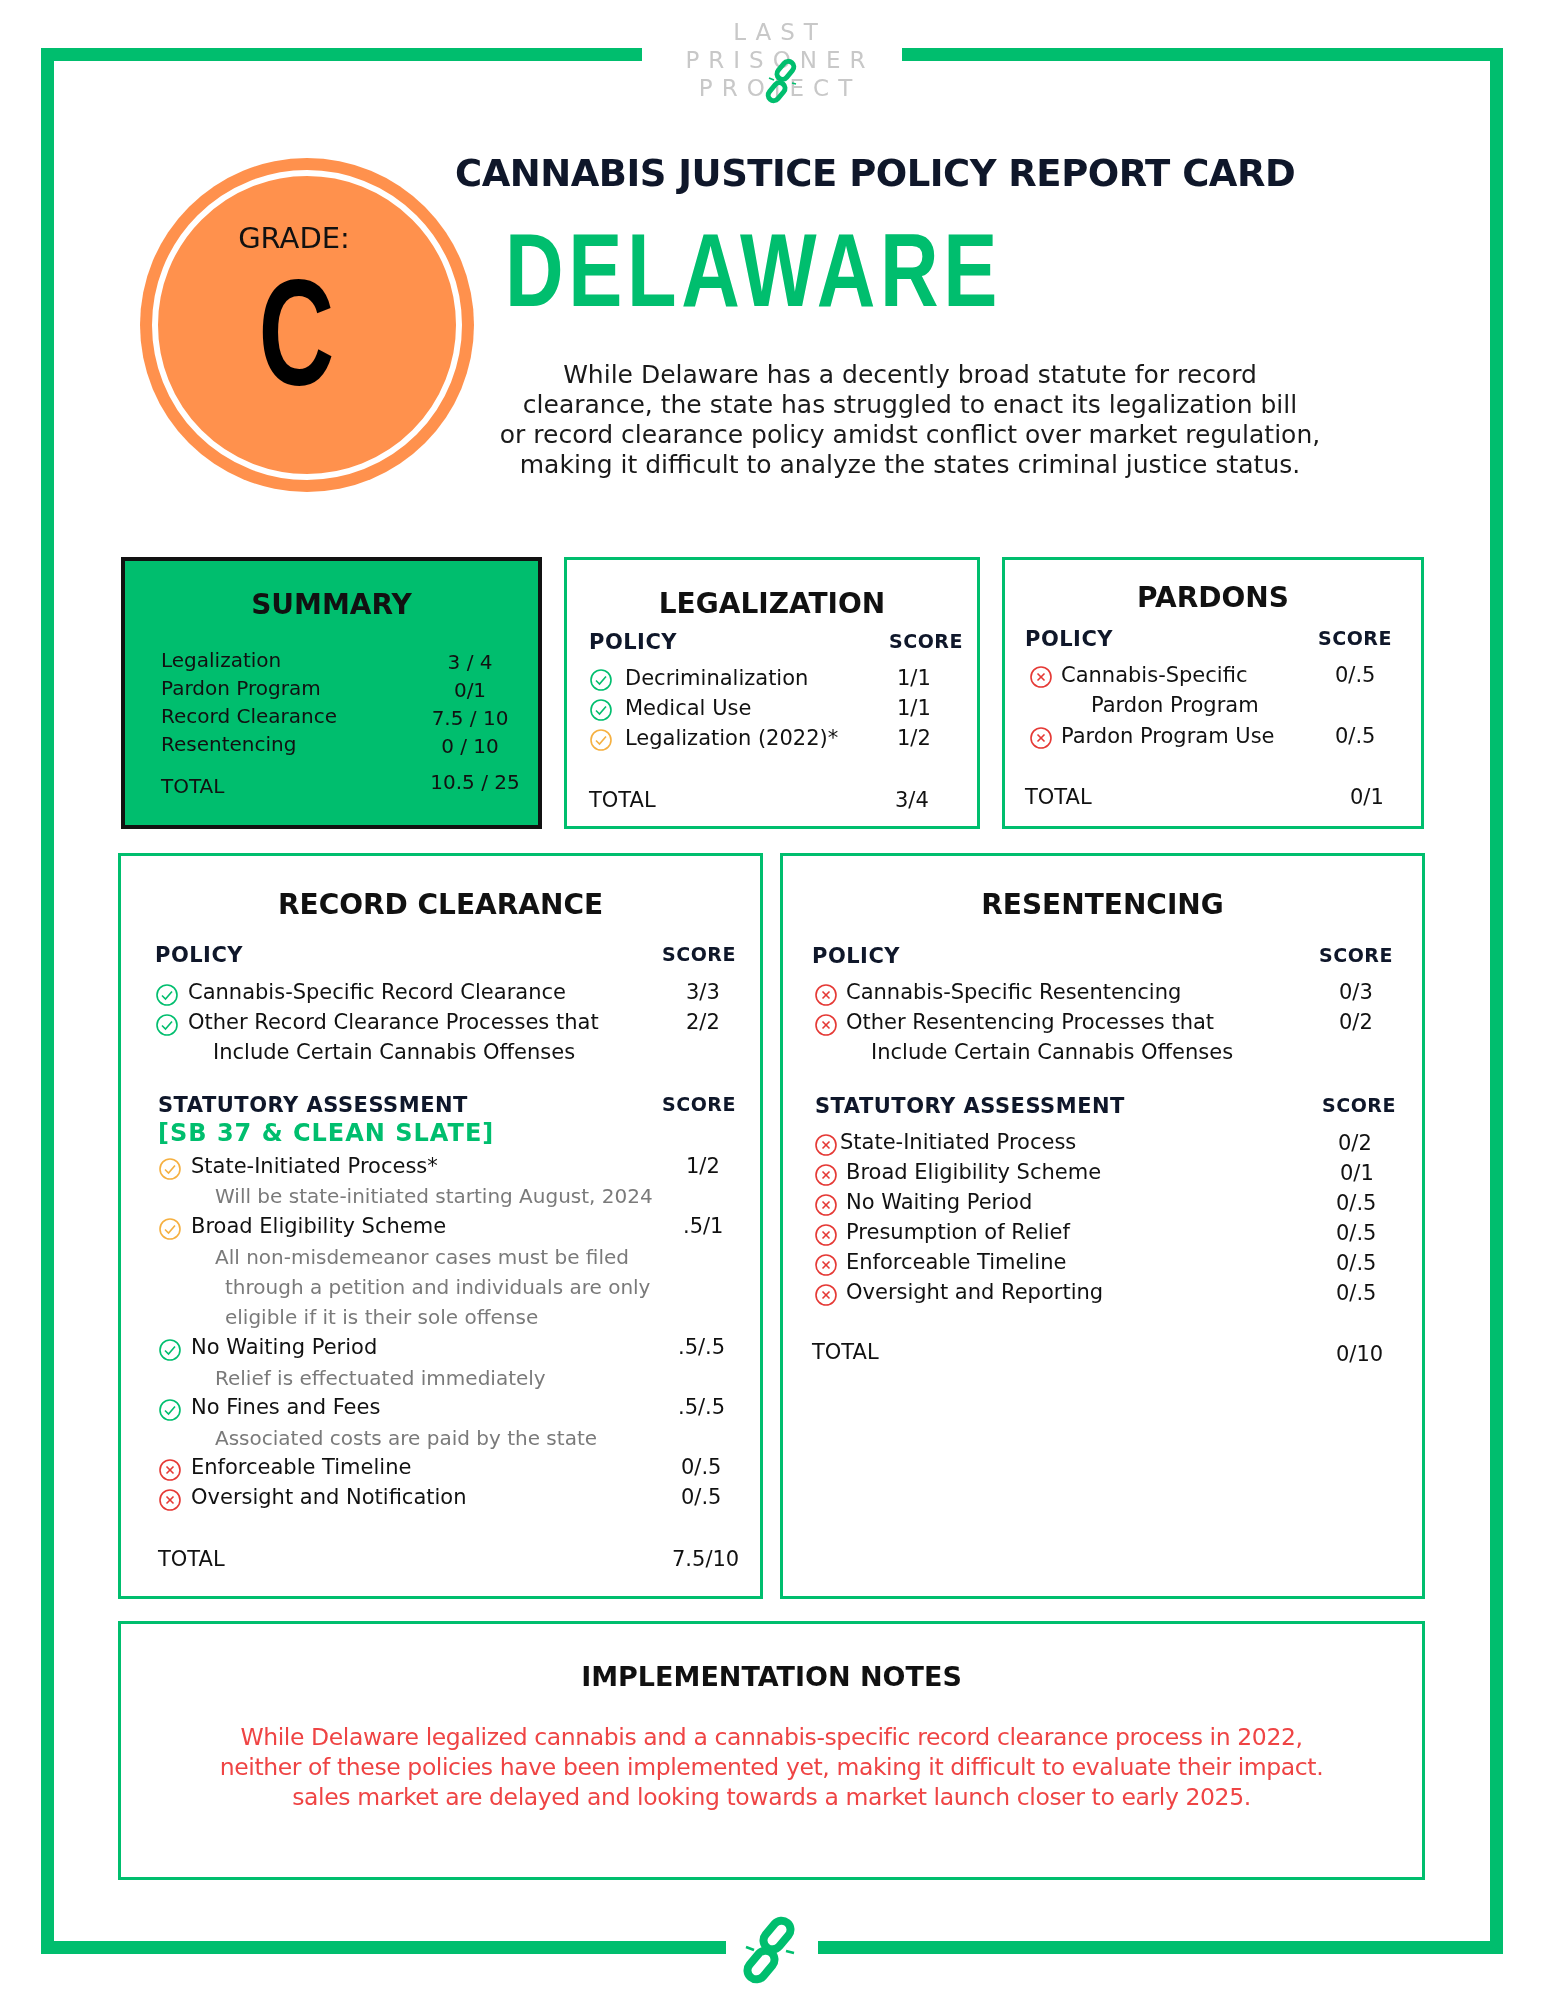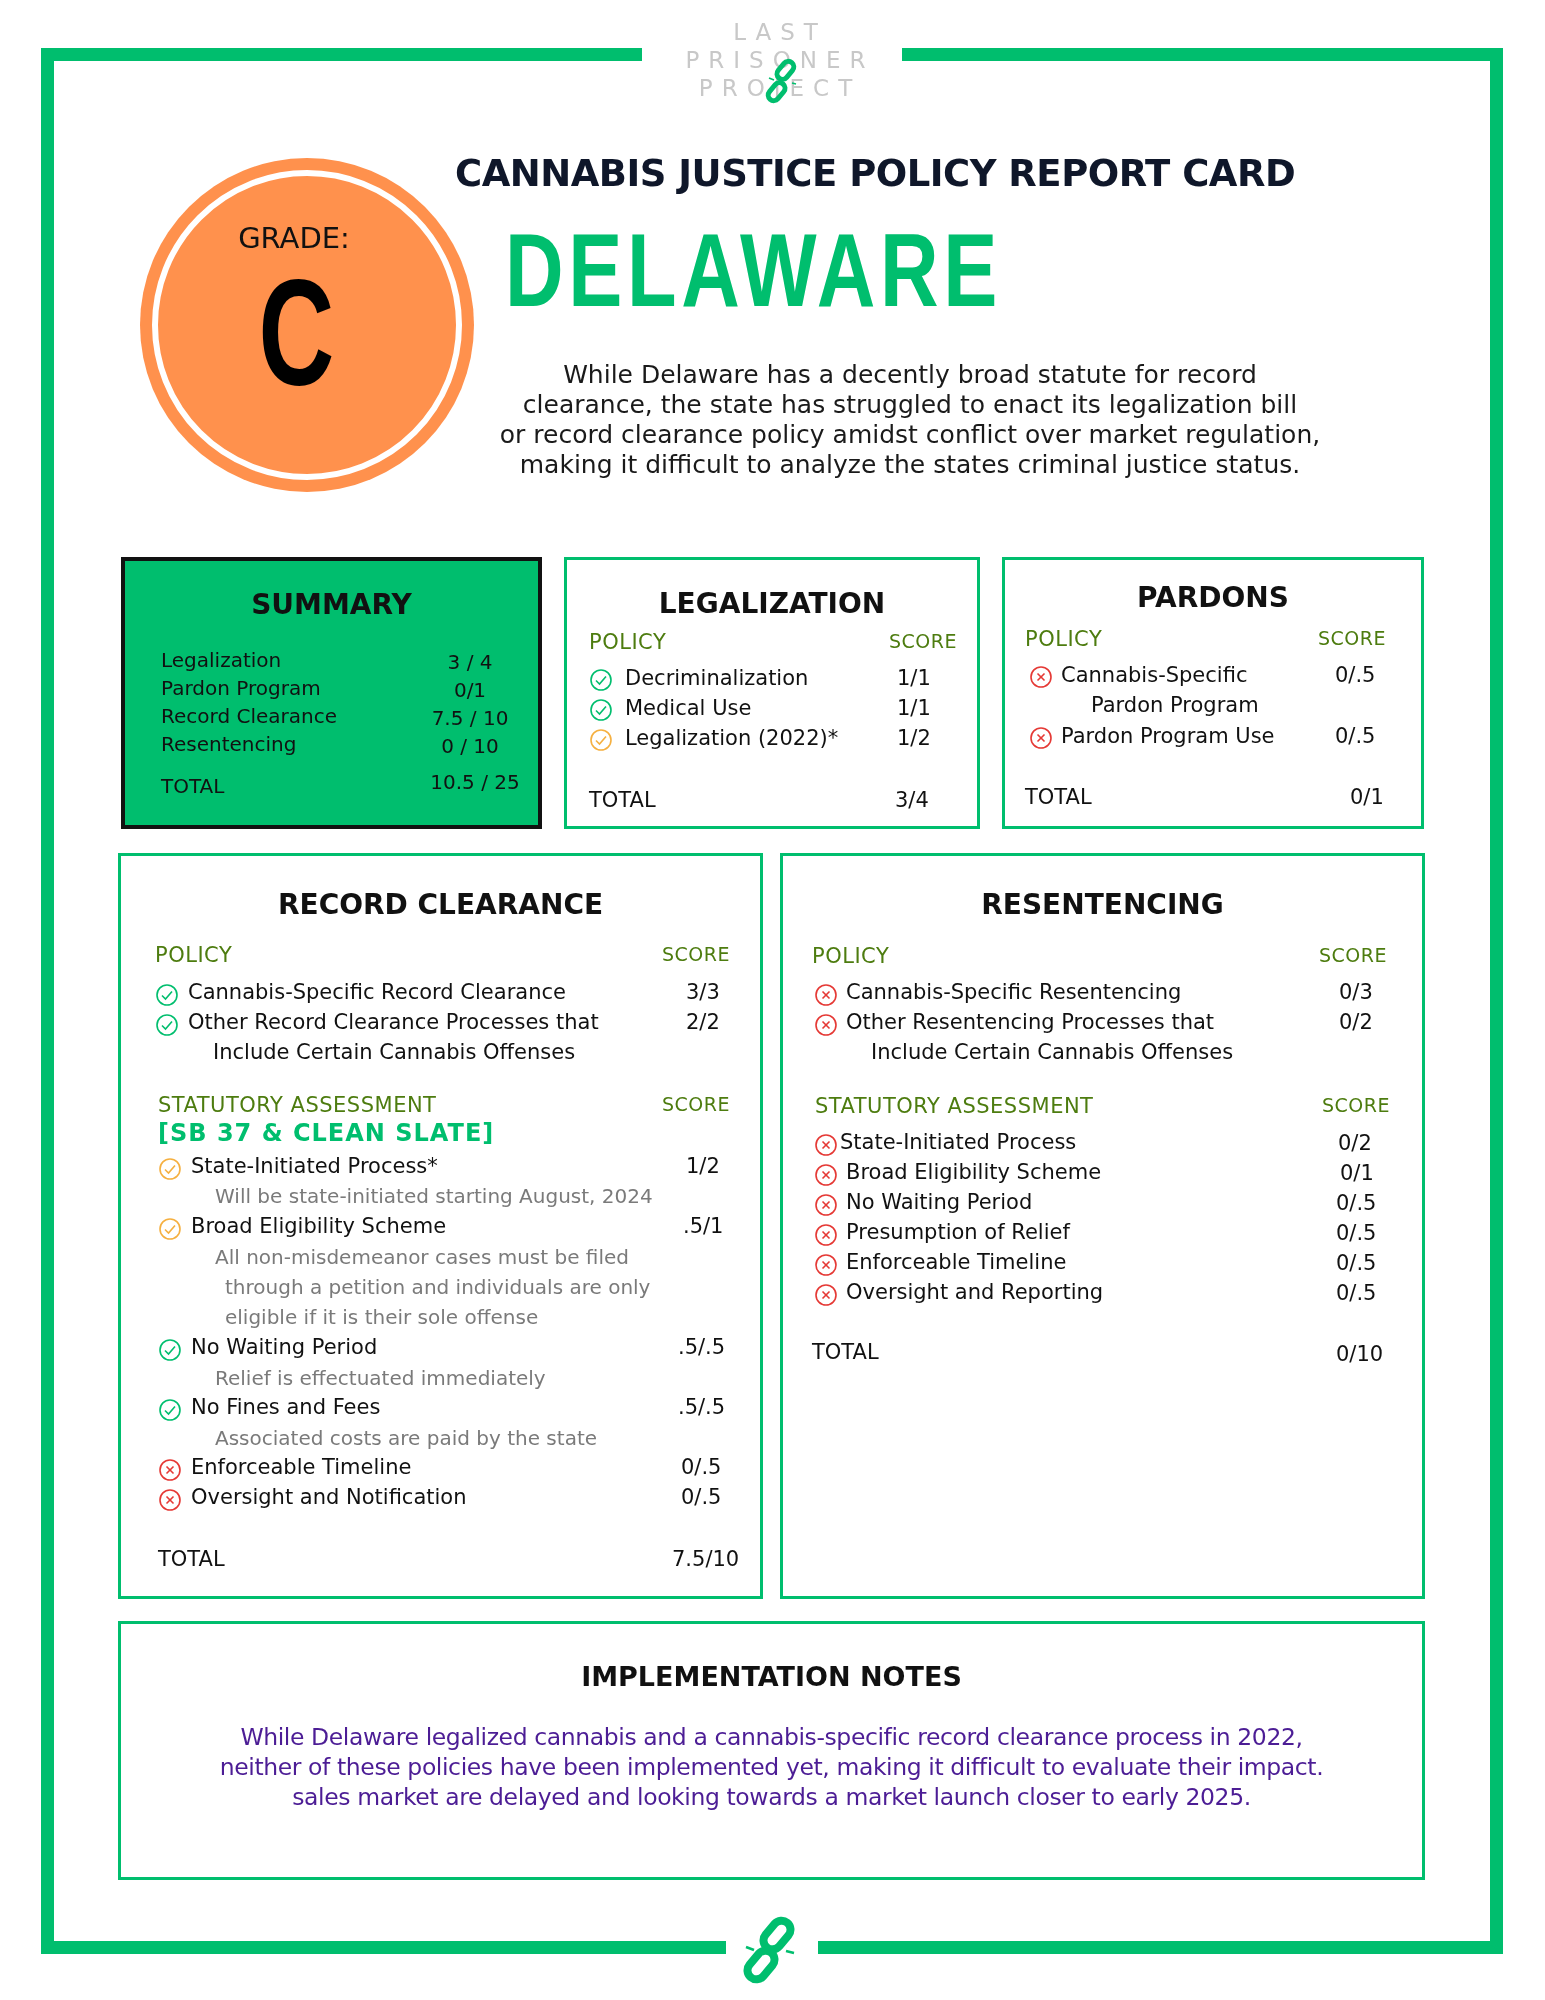--- a/index.html
+++ b/index.html
@@ -31,32 +31,32 @@
   
   .card { position: absolute; border: 3px solid #00be6e; background: #fff; }
   .card-summary { left: 121px; top: 557px; width: 421px; height: 272px; background: #00be6e; border: 4px solid #111; }
   .card-legal { left: 564px; top: 557px; width: 416px; height: 272px; }
   .card-pardons { left: 1002px; top: 557px; width: 422px; height: 272px; }
   .card-record { left: 118px; top: 853px; width: 645px; height: 746px; }
   .card-resent { left: 780px; top: 853px; width: 645px; height: 746px; }
   .card-notes { left: 118px; top: 1621px; width: 1307px; height: 259px; }
 
   .card-title { position: absolute; left: 0; width: 100%; text-align: center; font-family: "DejaVu Sans", sans-serif; font-weight: bold; font-size: 28px; color: #111; }
-  .col-head { position: absolute; font-family: "DejaVu Sans", sans-serif; font-weight: normal; font-size: 21px; letter-spacing: 0.5px; color: #4d7c0f; }
+  .col-head { position: absolute; font-family: "DejaVu Sans", sans-serif; font-weight: bold; font-size: 21px; letter-spacing: 0.5px; color: #0f172a; }
   .col-head.sm { font-size: 19px; }
   .row { position: absolute; font-family: "DejaVu Sans", sans-serif; font-size: 21px; color: #111; white-space: nowrap; }
   .score { position: absolute; font-family: "DejaVu Sans", sans-serif; font-size: 21px; color: #111; white-space: nowrap; text-align: center; }
   .note { position: absolute; font-family: "DejaVu Sans", sans-serif; font-size: 20px; color: #7a7a7a; white-space: nowrap; }
   .sub { position: absolute; font-family: "DejaVu Sans", sans-serif; font-weight: bold; font-size: 24px; color: #00be6e; letter-spacing: 1px; }
   .icon { position: absolute; width: 24px; height: 24px; }
 
   .sum-row { position: absolute; font-family: "DejaVu Sans", sans-serif; font-size: 20px; color: #111; }
   .sum-val { position: absolute; font-family: "DejaVu Sans", sans-serif; font-size: 20px; color: #111; text-align: center; width: 110px; }
 
-  .notes-body { position: absolute; left: 10px; right: 10px; top: 98px; text-align: center; font-family: "DejaVu Sans", sans-serif; font-size: 23.5px; line-height: 30px; color: #4c1d95; letter-spacing: -0.4px; }
+  .notes-body { position: absolute; left: 10px; right: 10px; top: 98px; text-align: center; font-family: "DejaVu Sans", sans-serif; font-size: 23.5px; line-height: 30px; color: #ef4444; letter-spacing: -0.4px; }
   .notes-body span { display: block; }
 </style>
 </head>
 <body>
 
 <div class="frame"></div>
 <div class="frame-gap-top"></div>
 <div class="frame-gap-bottom"></div>
 
 <div class="logo">

